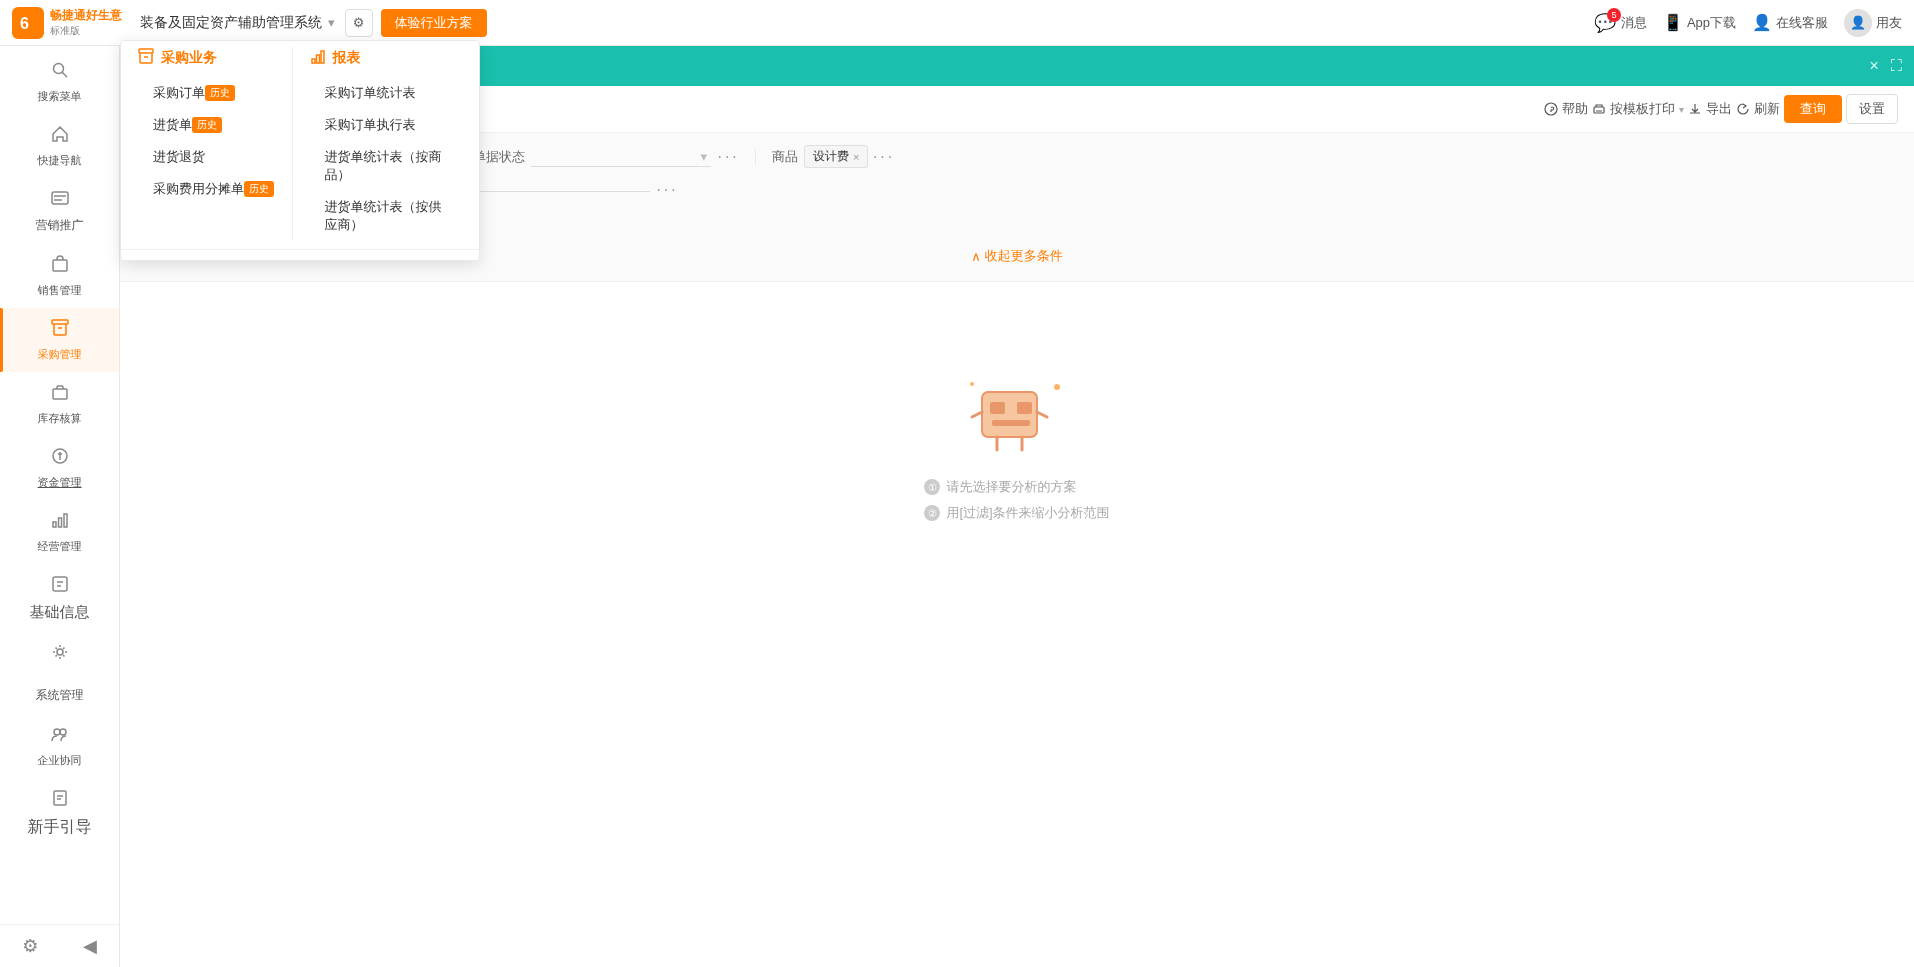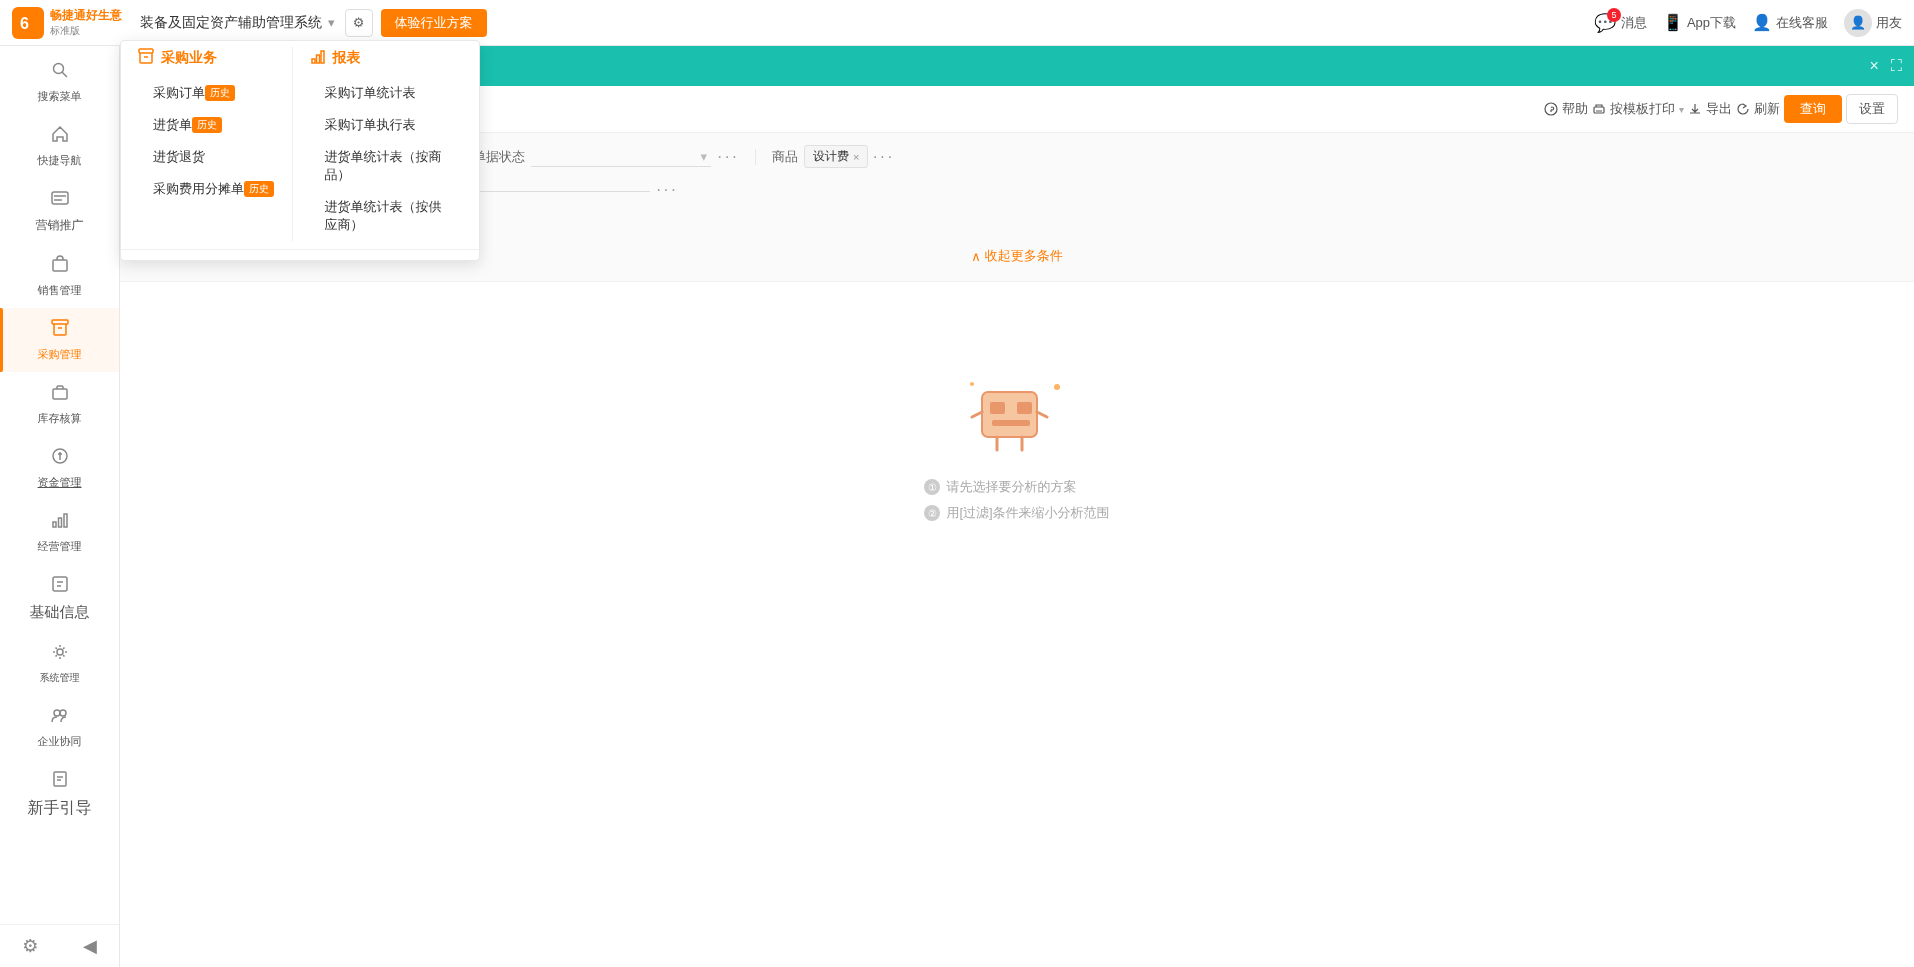--- a/index.html
+++ b/index.html
@@ -393,21 +393,21 @@
       </span>
       <span style="font-size:15px;color:#555;">基础信息</span>
     </div>
     <div class="sidebar-item">
       <span class="sidebar-icon">
         <svg width="20" height="20" viewBox="0 0 20 20" fill="none">
             <circle cx="10" cy="10" r="3" stroke="#888" stroke-width="1.5" fill="none"></circle>
             <path d="M10 3v2M10 15v2M3 10h2M15 10h2M5.5 5.5l1.4 1.4M13.1 13.1l1.4 1.4M5.5 14.5l1.4-1.4M13.1 6.9l1.4-1.4" stroke="#888" stroke-width="1.5"></path>
           </svg>
       </span>
-      <span style="font-size:10px;color:#555;">系统管理</span>
+      <span style="font-size:12px;color:#555;margin-top:16px;">系统管理</span>
     </div>
     <div class="sidebar-item">
       <span class="sidebar-icon">
         <svg width="20" height="20" viewBox="0 0 20 20" fill="none">
             <circle cx="7" cy="8" r="3" stroke="#888" stroke-width="1.5" fill="none"></circle>
             <circle cx="13" cy="8" r="3" stroke="#888" stroke-width="1.5" fill="none"></circle>
             <path d="M2 17c0-3 2-5 5-5M11 17c0-3 2-5 5-5" stroke="#888" stroke-width="1.5"></path>
           </svg>
       </span>
       <span style="font-size:11px;color:#555;">企业协同</span>

